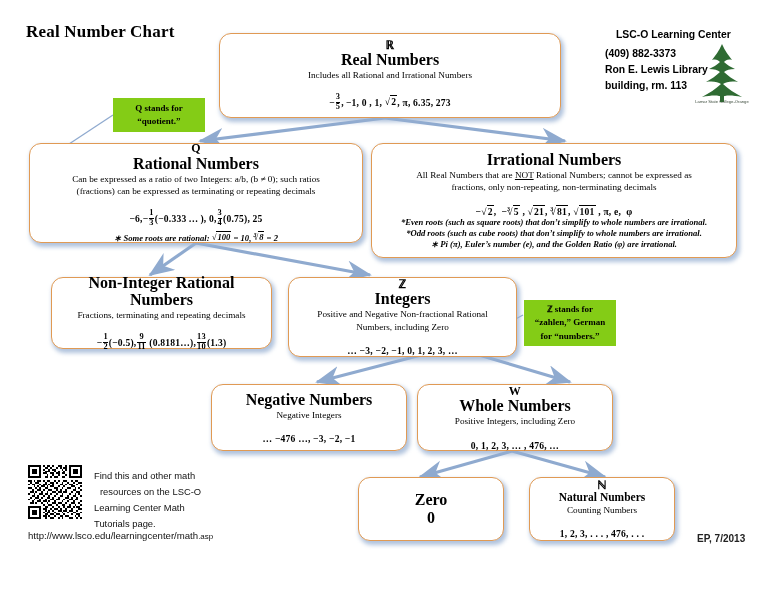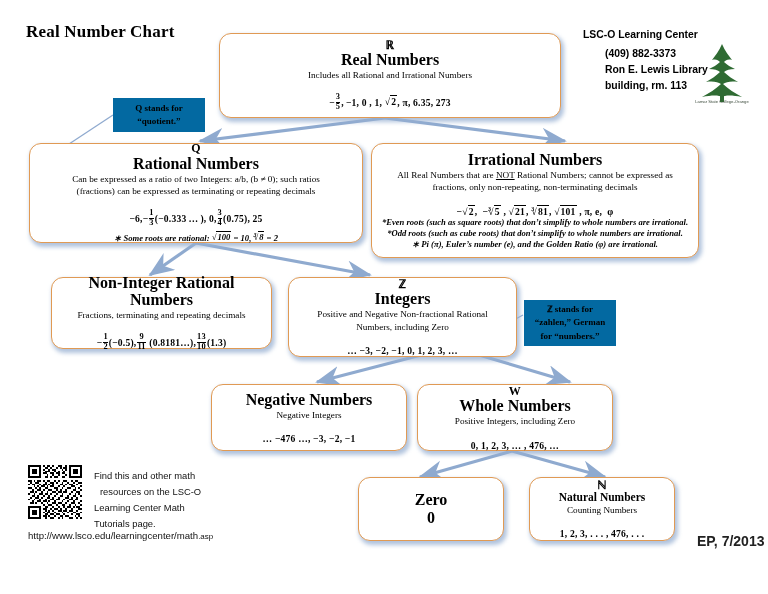--- a/index.html
+++ b/index.html
@@ -36,21 +36,21 @@
   .fr{display:inline-block;vertical-align:middle;text-align:center;line-height:1;margin:0 1px;position:relative;top:-1px;}
   .fr .num{display:block;font-size:8.4px;line-height:1.05;}
   .fr .den{display:block;font-size:8.4px;line-height:1.05;border-top:1px solid #000;padding-top:0px;}
   .rad{display:inline-block;}
   .rt{border-top:1px solid #000;padding:0 1px;}
   sup.idx{font-size:6px;vertical-align:super;margin-right:-3px;}
 
   
   .callout{
     position:absolute;box-sizing:border-box;
-    background:#0369a1;
+    background:#84cc16;
     color:#000;
     font-family:"Liberation Serif", serif;
     font-weight:bold;font-size:9px;line-height:1.45;
     text-align:center;
     display:flex;flex-direction:column;align-items:center;justify-content:center;
     padding:2px 3px;
   }
 
   
   #title{
@@ -73,21 +73,21 @@
 
   
   #qr{position:absolute;left:28px;top:465px;width:54px;height:54px;}
   .foot{
     position:absolute;
     font-family:"Liberation Sans", sans-serif;
     font-size:9.4px;color:#111;line-height:1.62;white-space:nowrap;
   }
   #url{position:absolute;left:28px;top:530px;font-family:"Liberation Sans", sans-serif;font-size:9.6px;color:#111;white-space:nowrap;}
   #url .tld{font-size:8px;}
-  #sig{position:absolute;left:697px;top:533px;font-family:"Liberation Sans", sans-serif;font-weight:bold;font-size:14px;color:#222;}
+  #sig{position:absolute;left:697px;top:533px;font-family:"Liberation Sans", sans-serif;font-weight:bold;font-size:10px;color:#222;}
 
   svg#wires{position:absolute;left:0;top:0;width:768px;height:594px;pointer-events:none;}
 </style>
 </head>
 <body>
 
 <div id="stage">
 
   <svg id="wires" viewBox="0 0 768 594">
     <defs>
@@ -111,21 +111,21 @@
     </g>
 
     <g stroke="#8FAACF" stroke-width="1.3" fill="none">
       <path d="M113,115 L66,146"></path>
       <path d="M523,315 L462,348"></path>
     </g>
   </svg>
 
   <div id="title">Real Number Chart</div>
 
-  <div class="hdr" style="left:583px;top:27px;">LSC-O Learning Center</div>
+  <div class="hdr" style="left:616px;top:27px;">LSC-O Learning Center</div>
   <div class="hdr" style="left:605px;top:46px;">(409) 882-3373</div>
   <div class="hdr" style="left:605px;top:62px;">Ron E. Lewis Library</div>
   <div class="hdr" style="left:605px;top:78px;">building, rm. 113</div>
 
   <svg id="logo" viewBox="0 0 58 62">
     <g fill="#2F6B33">
       <path d="M29 2 C26 9 22 14 19 18 C23 17 25 18 27 20 C24 23 20 25 16 27 C21 27 25 28 27 30
                C23 34 18 37 13 40 C20 39 25 40 28 42 C23 47 16 51 9 55 C19 53 26 53 29 55
                C32 53 39 53 49 55 C42 51 35 47 30 42 C33 40 38 39 45 40 C40 37 35 34 31 30
                C33 28 37 27 42 27 C38 25 34 23 31 20 C33 18 35 17 39 18 C36 14 32 9 29 2 Z"></path>
@@ -154,21 +154,21 @@
     <div class="desc">Can be expressed as a ratio of two Integers:  a/b, (b ≠ 0); such ratios</div>
     <div class="desc">(fractions) can be expressed as terminating or repeating decimals</div>
     <div class="ex">
       −6,−<span class="fr"><span class="num">1</span><span class="den">3</span></span>(−0.333 … ), 0,<span class="fr"><span class="num">3</span><span class="den">4</span></span>(0.75), 25
     </div>
     <div class="note n2">
       ∗ Some roots are rational: <span class="rad">√<span class="rt">100</span></span> = 10, <sup class="idx">3</sup><span class="rad">√<span class="rt">8</span></span> = 2
     </div>
   </div>
 
-  <div class="nbox" style="left:371px;top:143px;width:328px;height:115px;">
+  <div class="nbox" style="left:371px;top:143px;width:366px;height:115px;">
     <div class="ttl">Irrational Numbers</div>
     <div class="desc"><span>All Real Numbers that are </span><u class="nt">NOT</u><span> Rational Numbers; cannot be expressed as</span></div>
     <div class="desc">fractions, only non-repeating, non-terminating decimals</div>
     <div class="ex">
       −<span class="rad">√<span class="rt">2</span></span>, &nbsp;−<sup class="idx">3</sup><span class="rad">√<span class="rt">5</span></span> , <span class="rad">√<span class="rt">21</span></span>, <sup class="idx">3</sup><span class="rad">√<span class="rt">81</span></span>, <span class="rad">√<span class="rt">101</span></span> , π, e, &nbsp;φ
     </div>
     <div class="note">*Even roots (such as square roots) that don’t simplify to whole numbers are irrational.</div>
     <div class="note">*Odd roots (such as cube roots) that don’t simplify to whole numbers are irrational.</div>
     <div class="note">∗ Pi (π),  Euler’s number (e), and the Golden Ratio (φ) are irrational.</div>
   </div>

